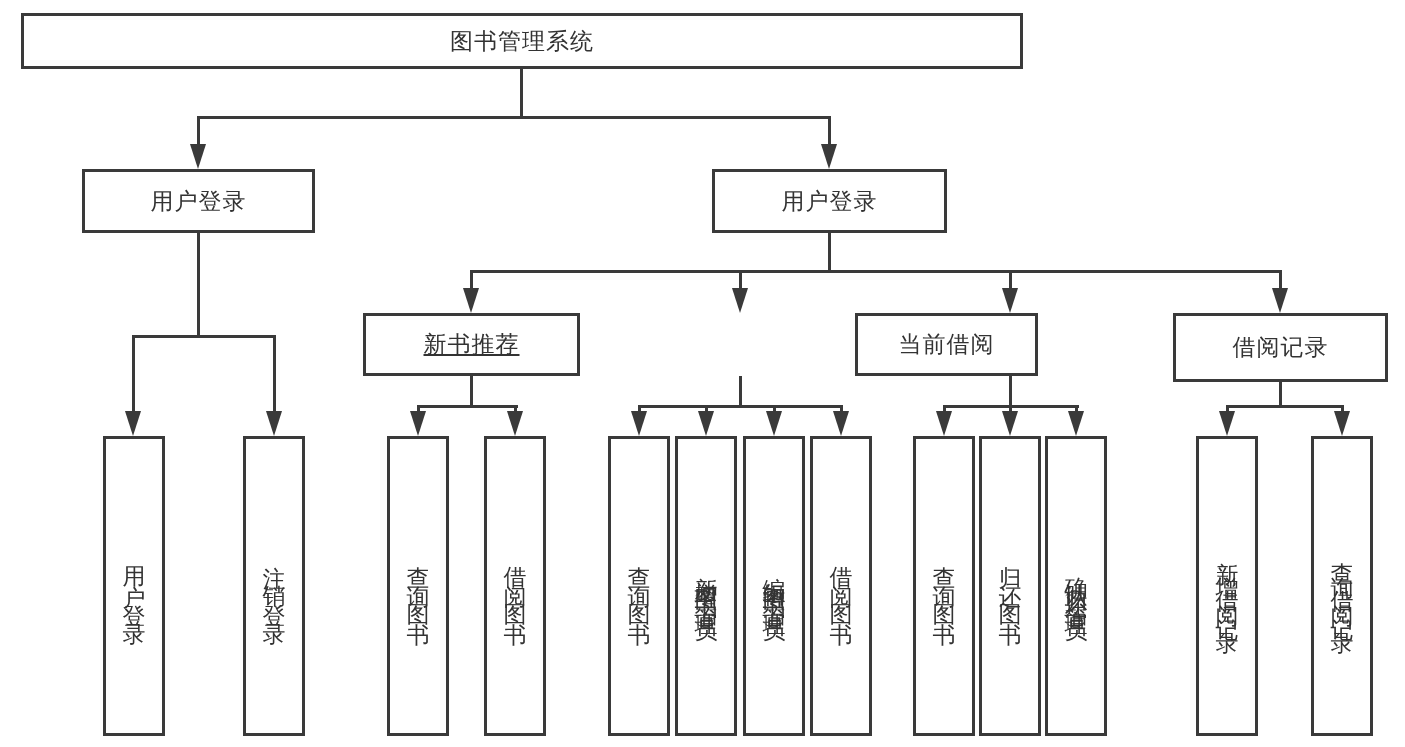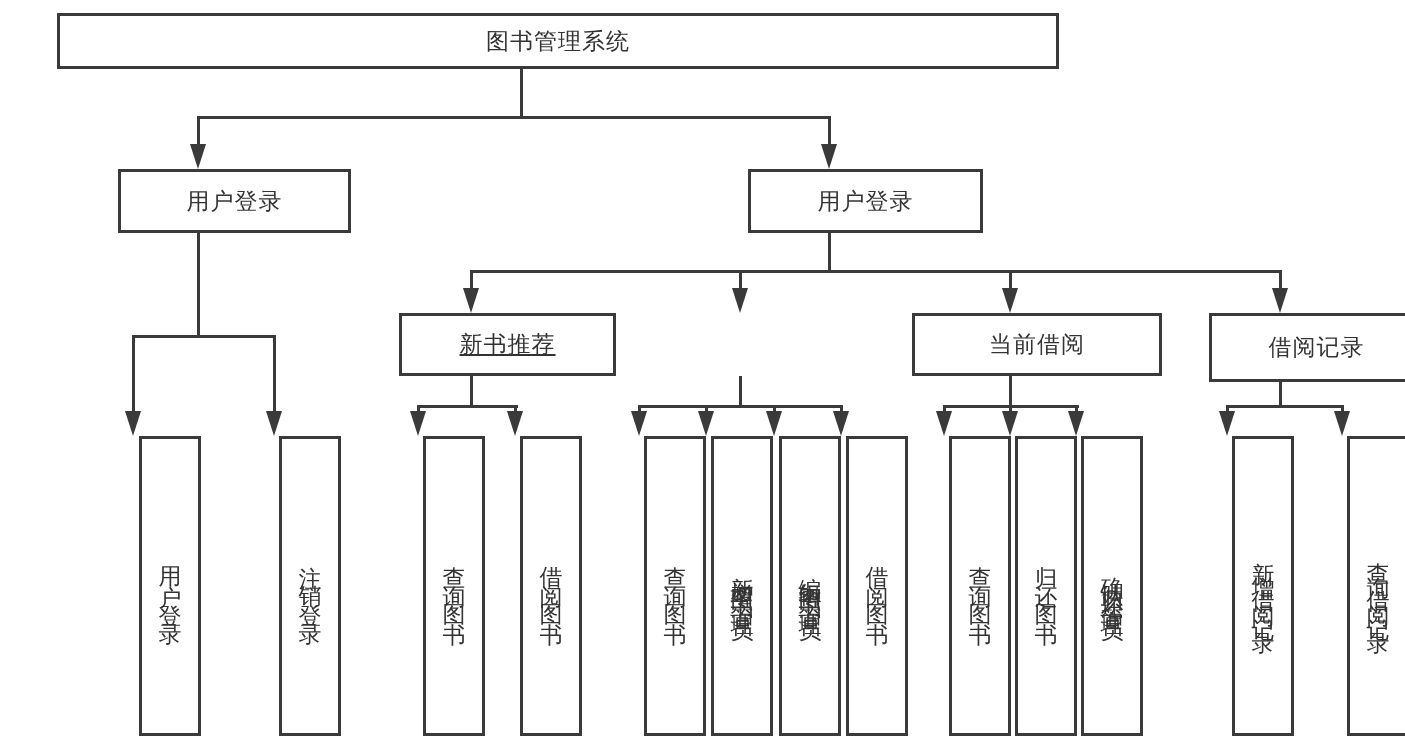--- a/index.html
+++ b/index.html
@@ -40,21 +40,20 @@
   
   .box {
     position: absolute;
     background: var(--bg);
     border: 3px solid var(--line);
     display: flex;
     align-items: center;
     justify-content: center;
     z-index: 3;
     color: var(--text);
-    margin-left: 36px;
   }
   .hlabel {
     font-size: 23px;
     letter-spacing: 1px;
     white-space: nowrap;
     color: var(--text);
   }
   .leaf { width: 62px; height: 300px; top: 436px; }
   .vlabel {
     writing-mode: vertical-rl;
@@ -149,21 +148,21 @@
   <div class="box" style="left:82px;top:169px;width:233px;height:64px;">
     <span class="hlabel">用户登录</span>
   </div>
   <div class="box" style="left:712px;top:169px;width:235px;height:64px;">
     <span class="hlabel">用户登录</span>
   </div>
 
   <div class="box" style="left:363px;top:313px;width:217px;height:63px;text-decoration:underline;">
     <span class="hlabel">新书推荐</span>
   </div>
-  <div class="box" style="left:876px;top:313px;width:250px;height:63px;">
+  <div class="box" style="left:855px;top:313px;width:183px;height:63px;">
     <span class="hlabel">当前借阅</span>
   </div>
   <div class="box" style="left:1173px;top:313px;width:215px;height:69px;">
     <span class="hlabel">借阅记录</span>
   </div>
 
   <div class="box leaf" style="left:103px;">
     <span class="vlabel">用户登录</span>
   </div>
   <div class="box leaf" style="left:243px;">

